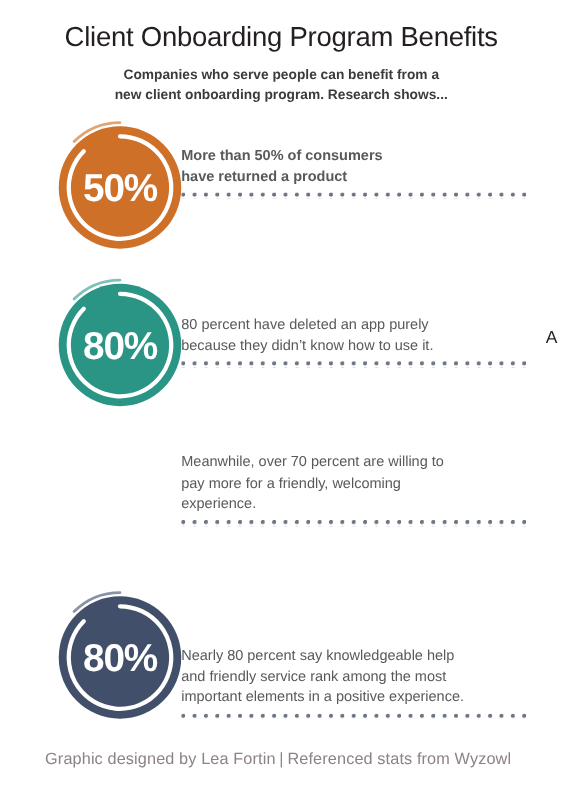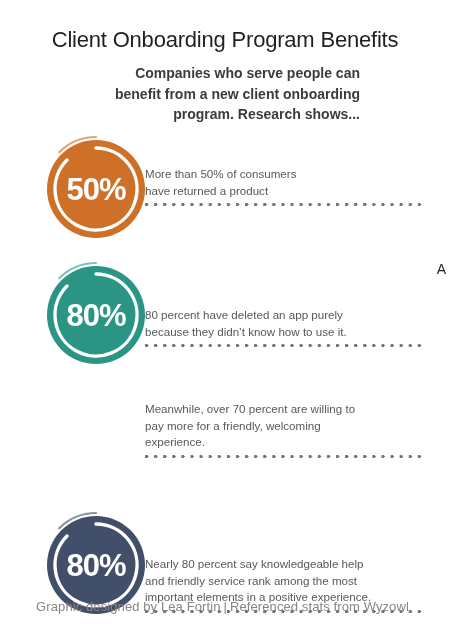--- a/index.html
+++ b/index.html
@@ -17,40 +17,40 @@
 
   .page {
     position: relative;
     width: 450px;
     height: 630px;
     background: #ffffff;
   }
 
   
   .header {
-    padding-top: 27px;
+    padding-top: 17px;
     text-align: center;
   }
   .title {
     font-size: 22px;
     font-weight: 400;
     color: #231f20;
     letter-spacing: -0.2px;
     line-height: 1.15;
     margin: 0;
     font-family: "Liberation Sans", sans-serif;
   }
   .subtitle {
     margin: 11px auto 0 auto;
     width: 270px;
-    font-size: 14px;
+    font-size: 11px;
     font-weight: bold;
     color: #3b3b3d;
     line-height: 1.45;
-    text-align: right;
+    text-align: center;
   }
 
   
   .rows {
     position: relative;
     margin-top: 10px;
   }
   .row {
     position: relative;
     height: 125px;
@@ -93,25 +93,25 @@
     margin-top: 4px;
     height: 5px;
     background-image: radial-gradient(circle at 1.6px 1.6px, #6d7585 1.55px, rgba(0,0,0,0) 1.8px);
     background-size: 9.1px 5px;
     background-repeat: repeat-x;
     width: 279px;
   }
 
   
   .row-1 .badge { top: 0px; }
-  .row-1 .row-body { top: 32px; }
+  .row-1 .row-body { top: 22px; font-weight: bold; }
   .row-1 .dots { width: 279px; }
 
   .row-2 .badge { top: 1px; }
-  .row-2 .row-body { top: 48px; }
+  .row-2 .row-body { top: 32px; }
   .row-2 .dots { width: 279px; }
 
   .row-3 .badge { top: 1px; }
   .row-3 .row-body { top: 17px; }
   .row-3 .dots { width: 279px; }
 
   .row-4 .badge { top: 1px; }
   .row-4 .row-body { top: 15px; margin-top: 32px; }
   .row-4 .dots { width: 279px; }
 

